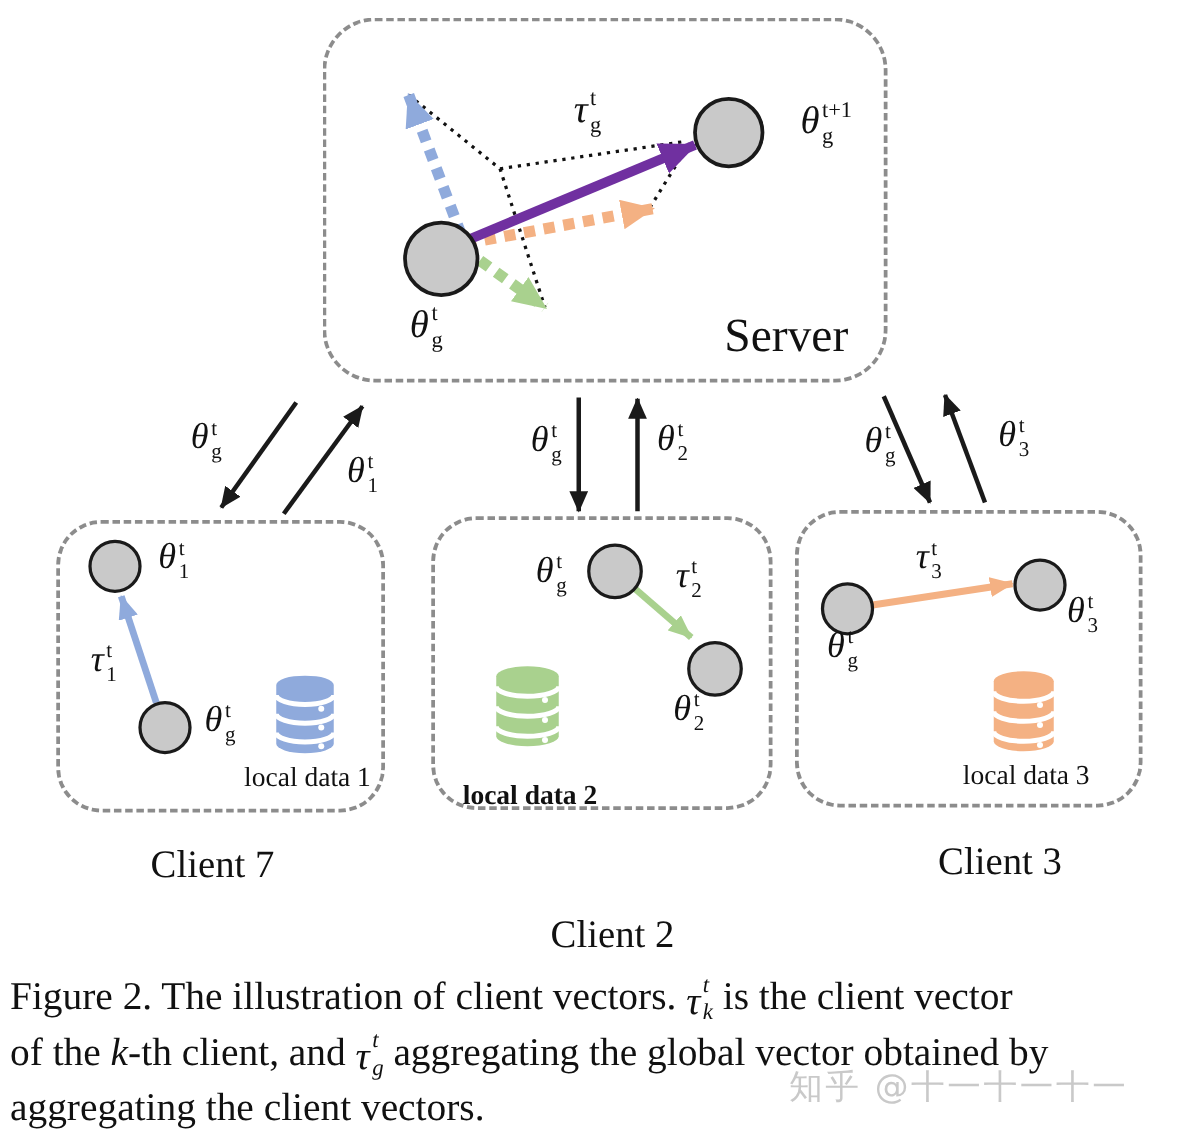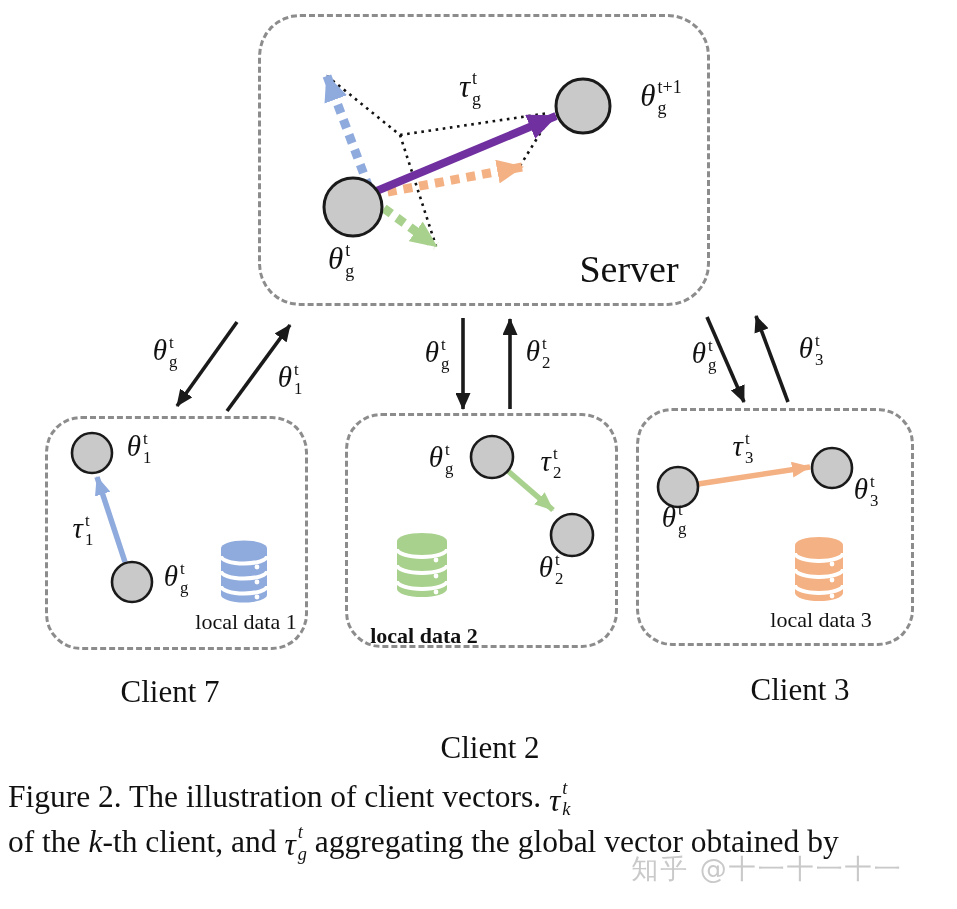--- a/index.html
+++ b/index.html
@@ -299,24 +299,25 @@
   <div class="lab fs22" style="left:821px;top:620px;">local data 3</div>
   <div class="lab cname" style="left:800px;top:689px;">Client 3</div>
 
   <div id="caption">
     <div><span>Figure 2. The illustration of client vectors. </span><span class="ml">
           <span class="mb">τ</span>
           <span class="ss it">
             <span>t</span>
             <span class="sb">k</span>
           </span>
-        </span></div>
+        </span><span> is the client vector</span></div>
     <div><span>of the </span><i>k</i><span>-th client, and </span><span class="ml">
           <span class="mb">τ</span>
           <span class="ss it">
             <span>t</span>
             <span class="sb">g</span>
           </span>
         </span><span> aggregating the global vector obtained by</span></div>
+    <div>aggregating the client vectors.</div>
   </div>
 
   <div id="watermark">知乎 @十一十一十一</div>
 </div>
 
 </body></html>

